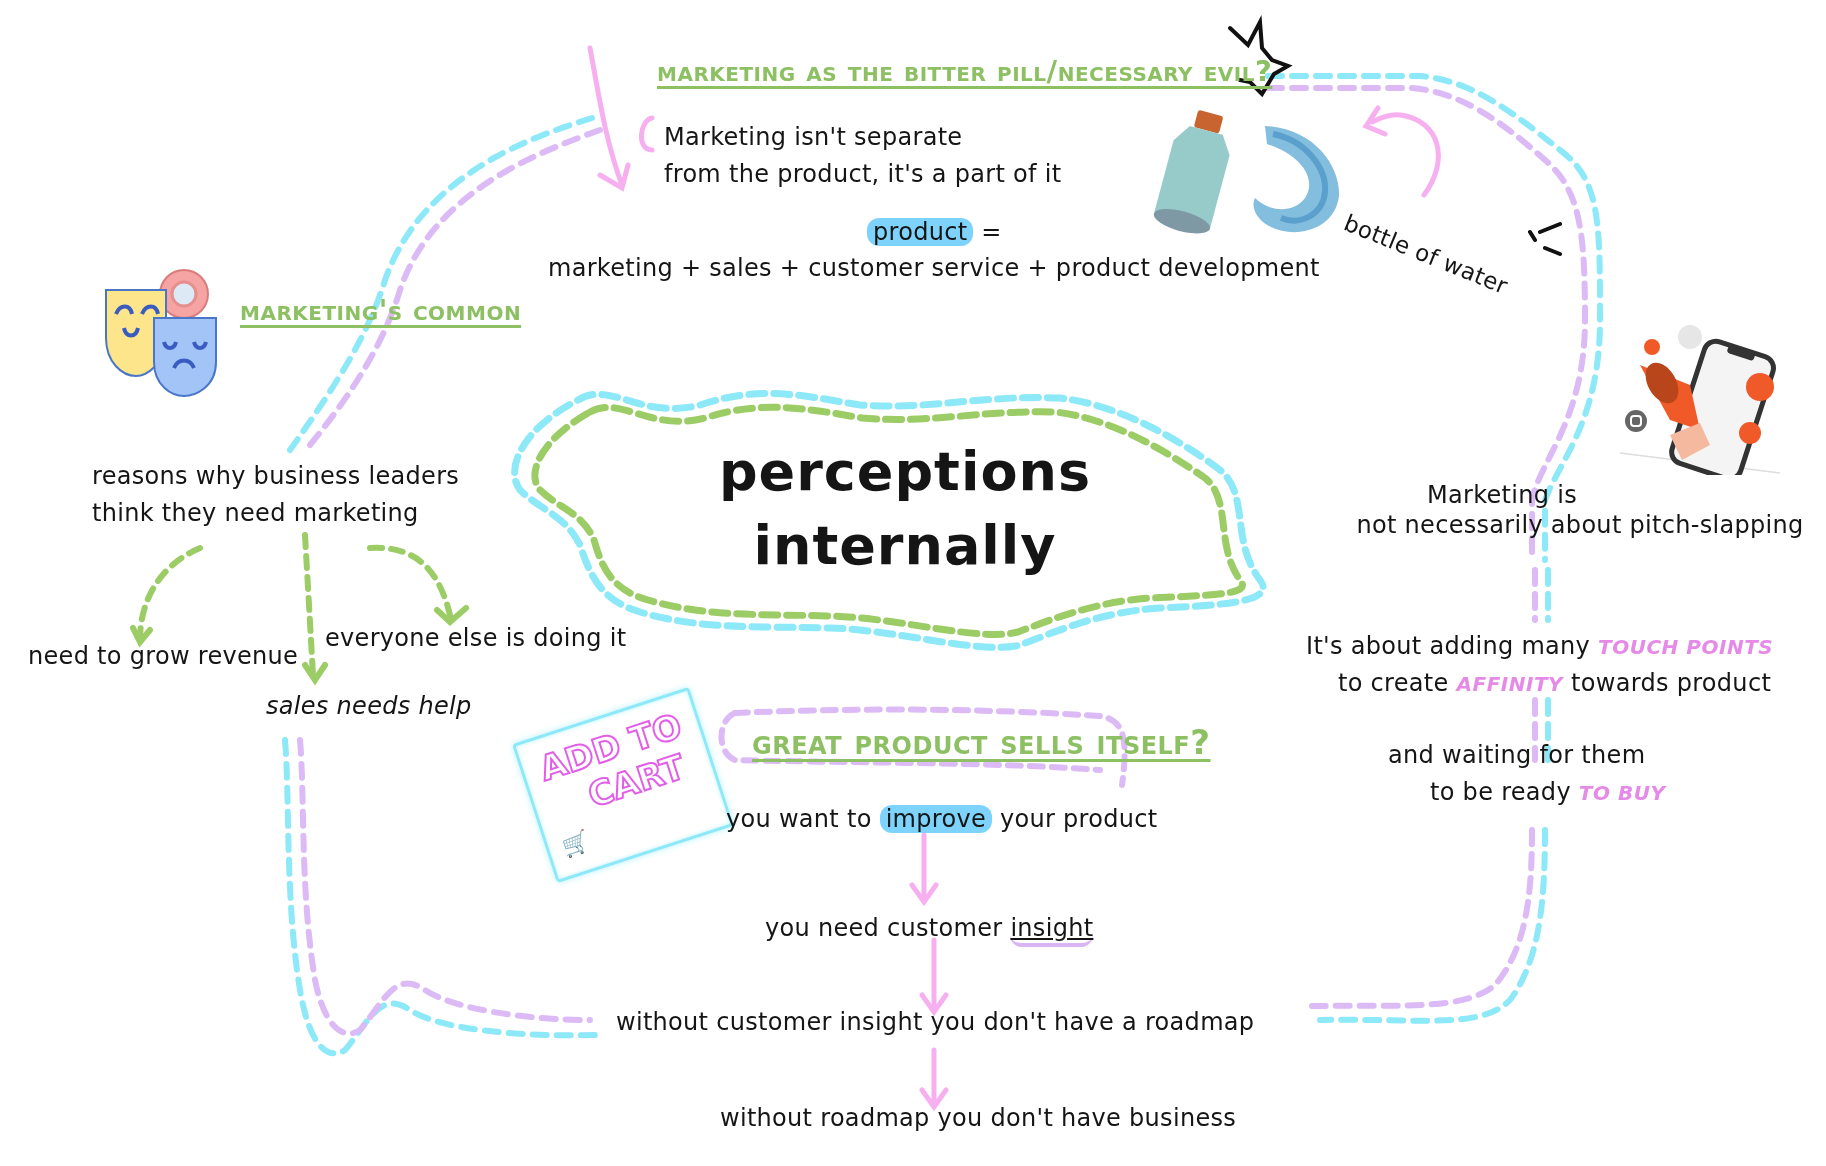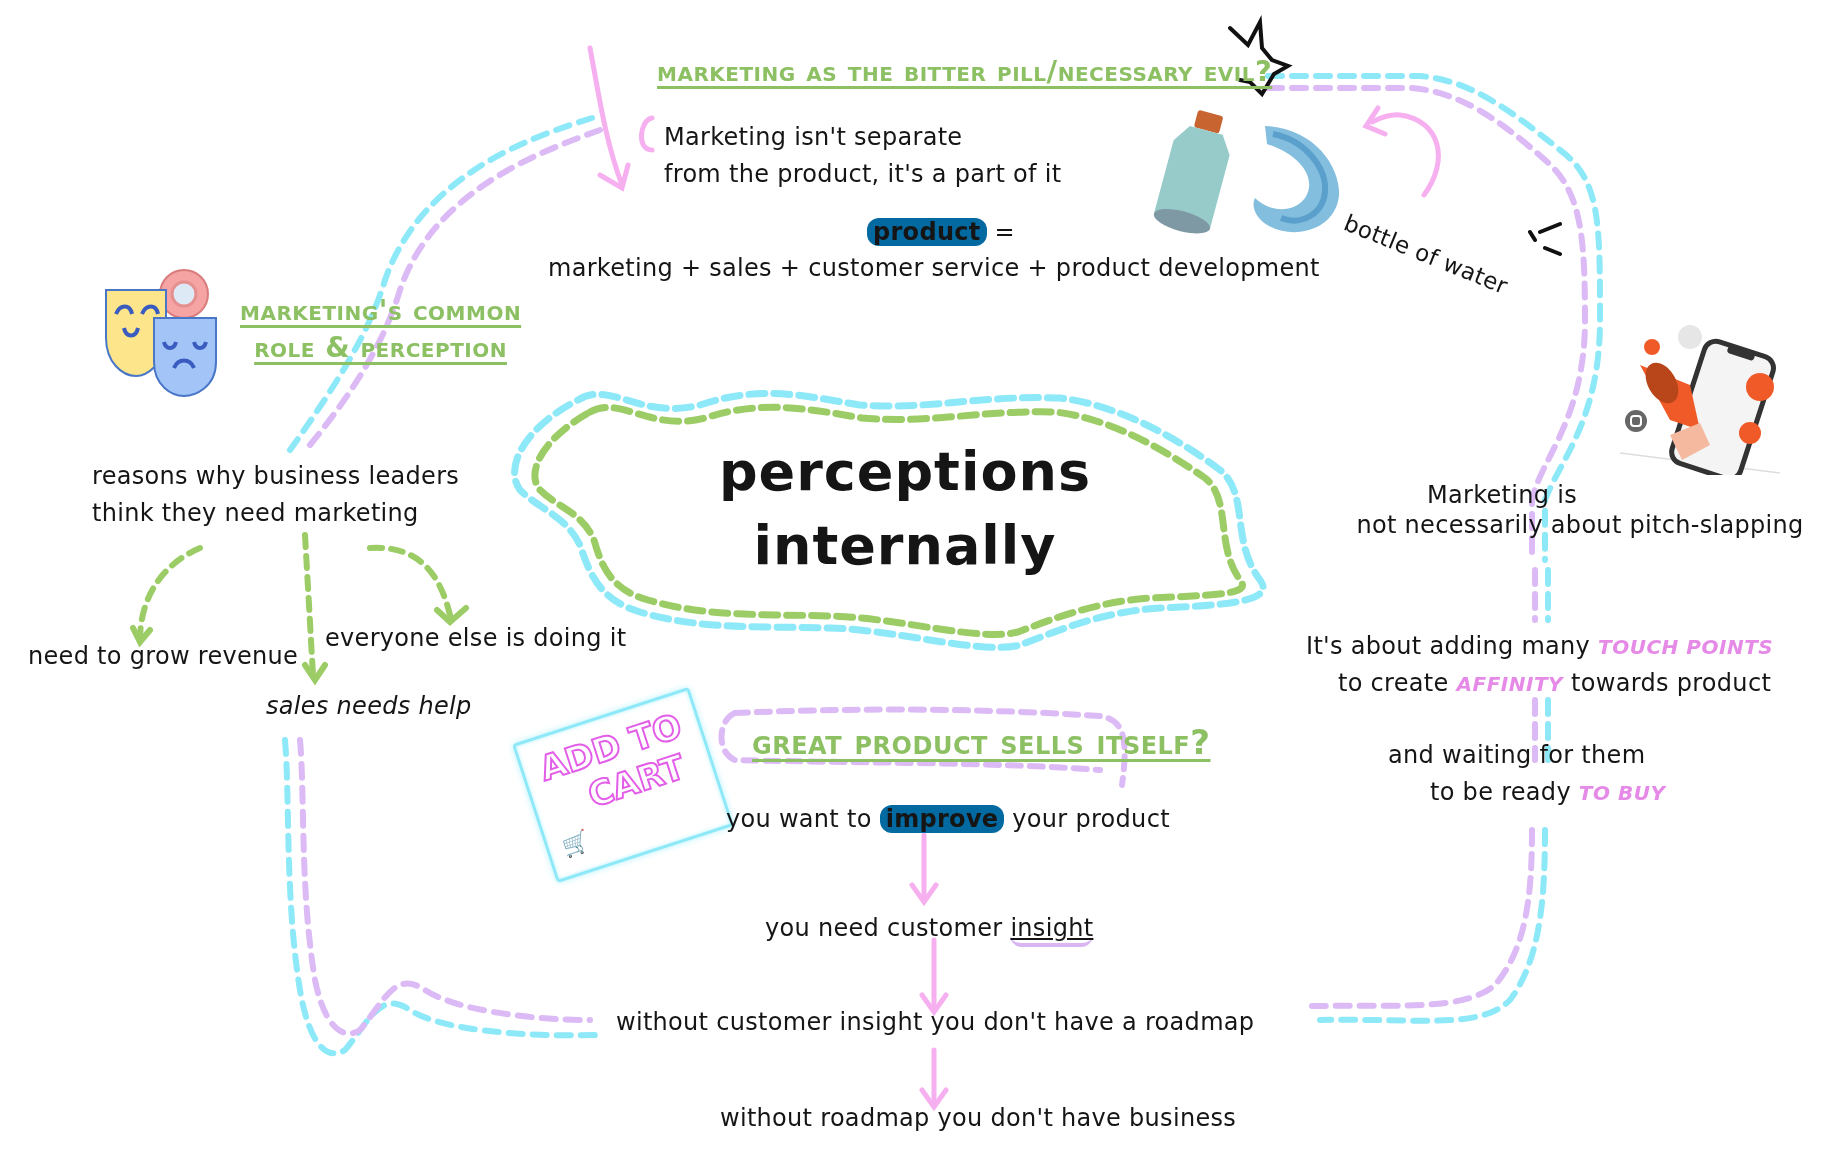--- a/index.html
+++ b/index.html
@@ -2,21 +2,21 @@
 <html><head>
 <meta charset="utf-8">
 <style>
   html,body{margin:0;padding:0;background:#ffffff;}
   body{width:1826px;height:1166px;position:relative;overflow:hidden;font-family:"DejaVu Sans",sans-serif;color:#151515;}
   .abs{position:absolute;}
   .txt{font-family:"DejaVu Sans",sans-serif;font-size:24px;line-height:37px;white-space:nowrap;letter-spacing:0.3px;}
   .center{text-align:center;}
   .heading{font-family:"DejaVu Sans",sans-serif;color:#8cc063;font-variant:small-caps;text-transform:lowercase;font-weight:bold;font-size:28px;letter-spacing:0.5px;text-decoration:underline;text-decoration-thickness:3px;text-underline-offset:5px;white-space:nowrap;}
   .title{font-family:"DejaVu Sans",sans-serif;font-size:54px;line-height:74px;font-weight:bold;text-align:center;letter-spacing:1px;}
-  .hl-blue{background:#0369a1;border-radius:12px;padding:0 6px;font-weight:bold;}
+  .hl-blue{background:#7dd3fc;border-radius:12px;padding:0 6px;}
   .pink-caps{color:#e58ae6;font-weight:bold;font-style:italic;font-size:20px;letter-spacing:0.5px;}
   .under-purple{border-bottom:4px solid #d9b6f3;border-radius:0 0 12px 12px;padding-bottom:1px;text-decoration:underline;}
   svg.layer{position:absolute;left:0;top:0;}
 </style>
 </head>
 <body>
 
 <svg class="layer" width="1826" height="1166">
 
   <g fill="none" stroke-linecap="round" stroke-width="6" stroke-dasharray="14 10">
@@ -103,21 +103,20 @@
   <path d="M4 32 L64 32 L64 80 C64 106,44 118,34 118 C20 118,4 104,4 80 Z" fill="#fce58a" stroke="#4a76c8" stroke-width="2"></path>
   <path d="M14 56 C18 46,28 46,30 56 M40 56 C44 46,54 46,56 56" stroke="#3a5cc0" stroke-width="4" fill="none"></path>
   <path d="M22 70 C24 80,34 80,36 70" stroke="#3a5cc0" stroke-width="4" fill="none"></path>
   <path d="M52 60 L114 60 L114 104 C114 130,92 138,82 138 C70 138,52 128,52 104 Z" fill="#a2c4f7" stroke="#4a76c8" stroke-width="2"></path>
   <path d="M62 84 C64 92,72 92,74 84 M92 84 C94 92,102 92,104 84" stroke="#3a5cc0" stroke-width="4" fill="none"></path>
   <path d="M72 110 C76 100,88 100,92 110" stroke="#3a5cc0" stroke-width="4" fill="none"></path>
 </svg>
 
 <div class="abs heading center" style="left:240px;top:292px;line-height:37px;">
   <div>Marketing's common</div>
-  <div>role &amp; perception</div>
 </div>
 
 <div class="abs txt" style="left:92px;top:458px;">reasons why business leaders</div>
 <div class="abs txt" style="left:92px;top:495px;">think they need marketing</div>
 
 <div class="abs txt" style="left:28px;top:638px;">need to grow revenue</div>
 <div class="abs txt" style="left:266px;top:688px;font-style:italic;">sales needs help</div>
 <div class="abs txt" style="left:325px;top:620px;">everyone else is doing it</div>
 
 <div class="abs title" style="left:600px;top:435px;width:610px;">

